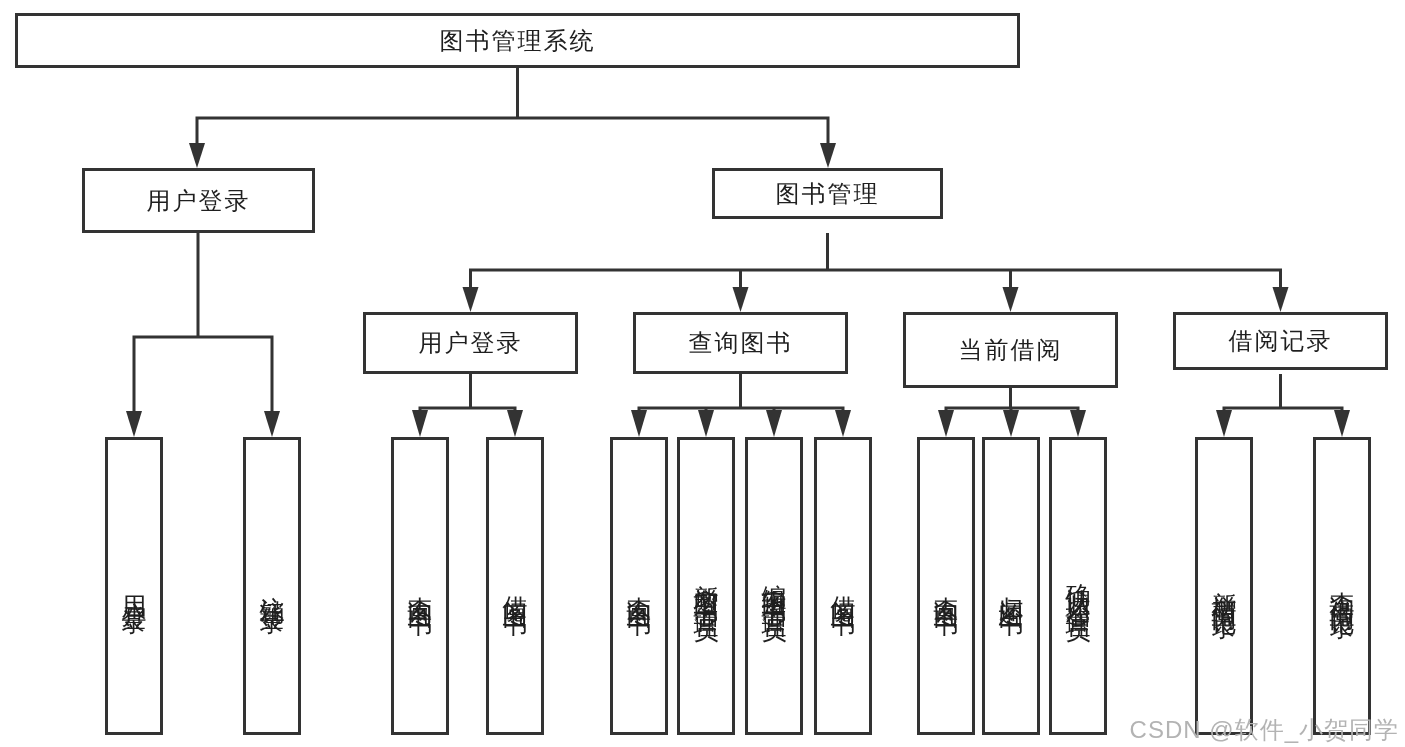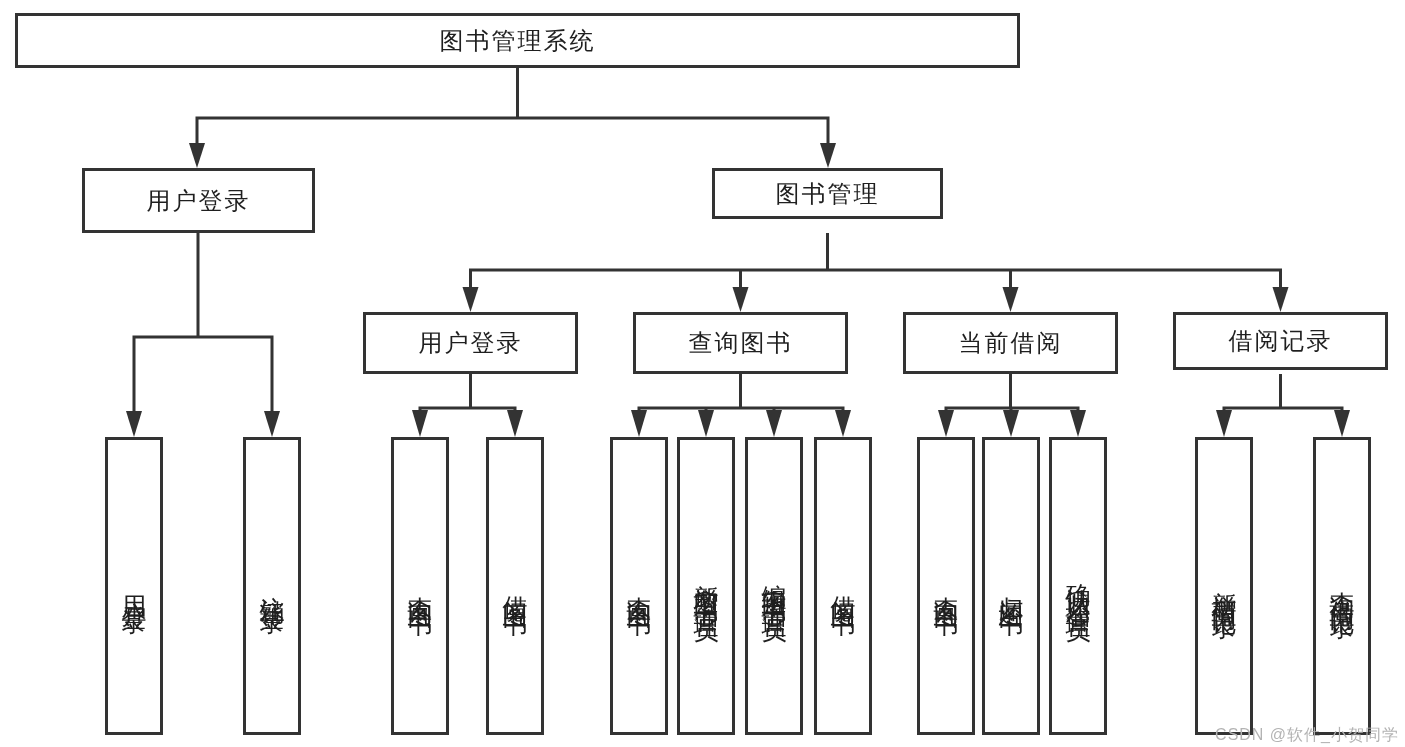--- a/index.html
+++ b/index.html
@@ -28,21 +28,21 @@
   .hlabel{
     font-size:24px;color:var(--text);letter-spacing:2px;white-space:nowrap;
   }
   .vtext{
     writing-mode:vertical-rl;text-orientation:mixed;
     font-size:25px;color:var(--text);letter-spacing:5px;line-height:1;
     white-space:nowrap;
   }
   .watermark{
     position:absolute;right:6px;bottom:1px;z-index:5;
-    font-size:16px;color:var(--watermark);letter-spacing:1px;
+    font-size:24px;color:var(--watermark);letter-spacing:1px;
   }
 </style>
 </head>
 <body>
 
 <div class="canvas">
 
   <svg class="connectors" width="1405" height="747" viewBox="0 0 1405 747">
 
     <g>
@@ -103,21 +103,21 @@
   <div class="box" style="left:712px;top:168px;width:231px;height:51px">
     <span class="hlabel">图书管理</span>
   </div>
 
   <div class="box" style="left:363px;top:312px;width:215px;height:62px">
     <span class="hlabel">用户登录</span>
   </div>
   <div class="box" style="left:633px;top:312px;width:215px;height:62px">
     <span class="hlabel">查询图书</span>
   </div>
-  <div class="box" style="left:903px;top:312px;width:215px;height:62px">
+  <div class="box" style="left:903px;top:312px;width:215px;height:76px">
     <span class="hlabel">当前借阅</span>
   </div>
   <div class="box" style="left:1173px;top:312px;width:215px;height:58px">
     <span class="hlabel">借阅记录</span>
   </div>
 
   <div class="box" style="left:105px;top:437px;width:58px;height:298px">
     <span class="vtext">用户登录</span>
   </div>
   <div class="box" style="left:243px;top:437px;width:58px;height:298px">

